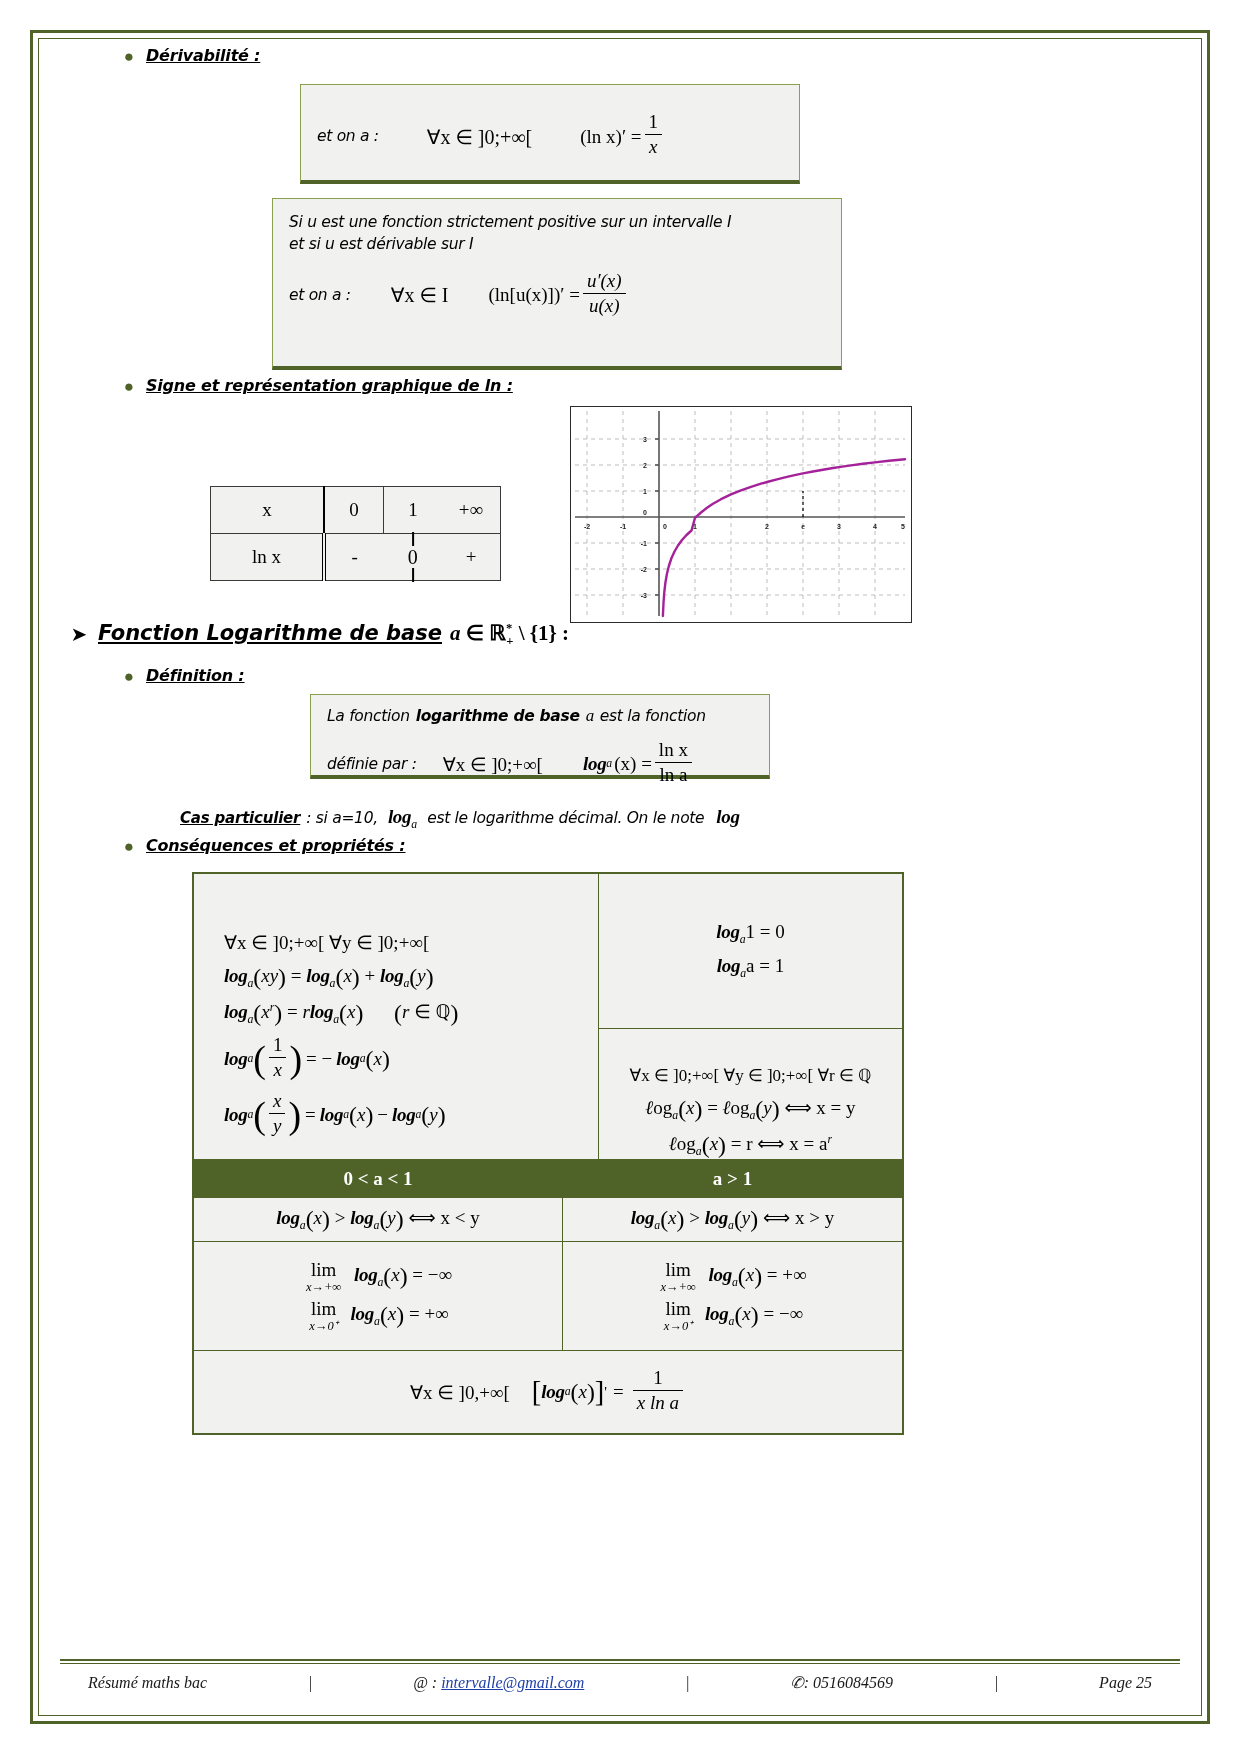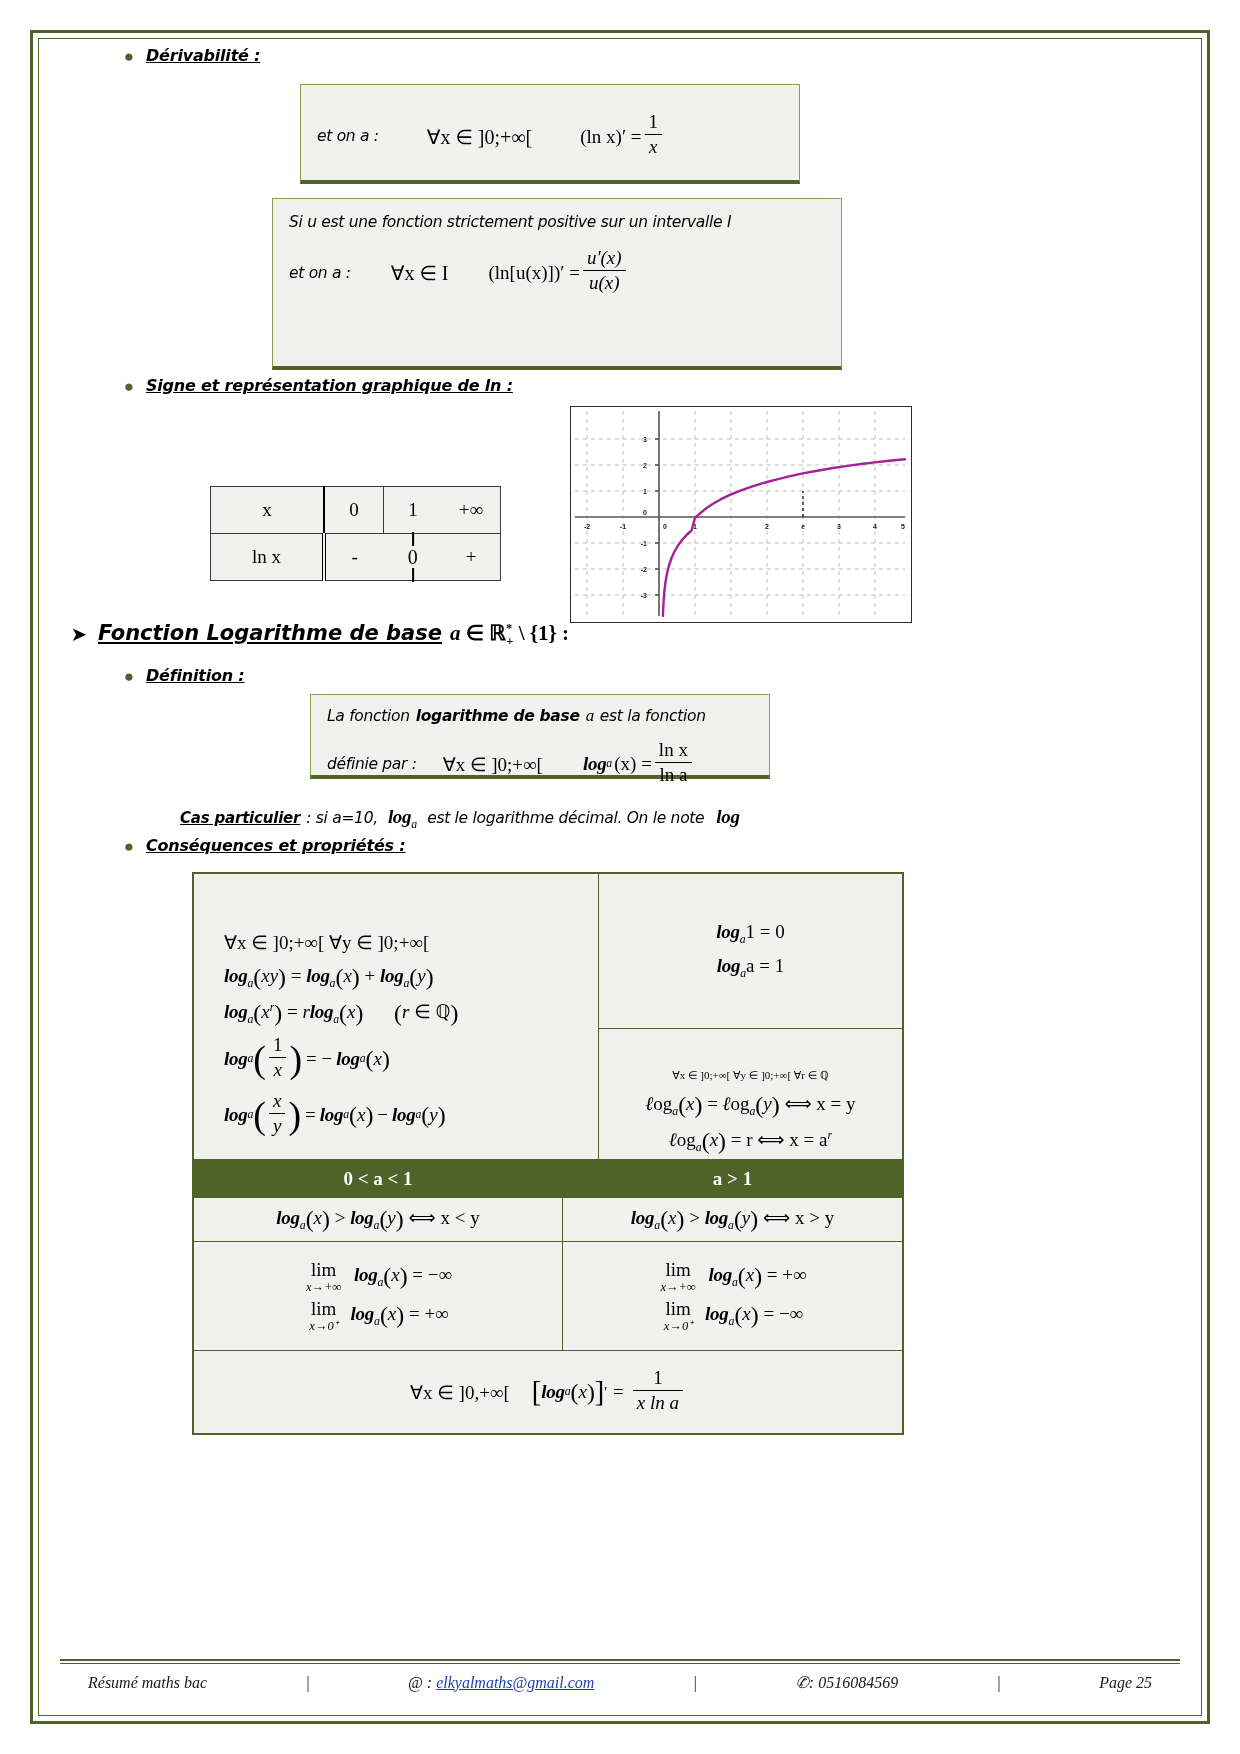--- a/index.html
+++ b/index.html
@@ -269,20 +269,21 @@
               <span class="den">x</span>
             </span>
           </span>
         </div>
       </div>
     </div>
 
     <div class="gbox" style="position:absolute; left:212px; top:152px; width:570px; height:172px;">
       <div class="gbox-inner" style="padding-top:12px;">
         <div class="btext">Si  u est une fonction strictement positive sur un intervalle I</div>
+        <div class="btext">et si u est dérivable sur I</div>
         <div style="display:flex; align-items:center; gap:40px; margin-top:16px;">
           <span class="btext">et on a :</span>
           <span class="m mr" style="font-size:20px;">∀x ∈ I</span>
           <span class="m" style="display:inline-flex; align-items:center;">
             <span class="mr">(ln[u(x)])′ =</span>
             <span class="frac">
               <span class="num">u′(x)</span>
               <span class="den">u(x)</span>
             </span>
           </span>
@@ -489,21 +490,21 @@
           <div class="m" style="margin-bottom:8px;">
             <span class="logb">log</span><span class="sub">a</span><span class="mr">1 = 0</span>
           </div>
           <div class="m">
             <span class="logb">log</span><span class="sub">a</span><span class="mr">a = 1</span>
           </div>
         </td>
       </tr>
       <tr>
         <td style="height:146px;">
-          <div class="m mr" style="font-size:11px; margin-bottom:10px;">∀x ∈ ]0;+∞[   ∀y ∈ ]0;+∞[   ∀r ∈ ℚ</div>
+          <div class="m mr" style="font-size:17px; margin-bottom:10px;">∀x ∈ ]0;+∞[   ∀y ∈ ]0;+∞[   ∀r ∈ ℚ</div>
           <div class="m" style="margin-bottom:9px;">
             <span class="logb">ℓ</span><span class="mr">og</span><span class="sub">a</span><span class="paren">(</span>x<span class="paren">)</span>
             <span class="mr">=</span> <span class="logb">ℓ</span><span class="mr">og</span><span class="sub">a</span><span class="paren">(</span>y<span class="paren">)</span>
             <span class="mr">⟺ x = y</span>
           </div>
           <div class="m">
             <span class="logb">ℓ</span><span class="mr">og</span><span class="sub">a</span><span class="paren">(</span>x<span class="paren">)</span>
             <span class="mr">= r ⟺ x = a</span><span class="sup">r</span>
           </div>
         </td>
@@ -592,21 +593,21 @@
   </div>
 
   <div id="footer">
     <div class="foot-rule-top"></div>
     <div class="foot-rule-bot"></div>
     <div class="foot-row">
       <span>Résumé maths bac</span>
       <span class="sep">|</span>
       <span>
         <span>@ :</span>
-        <span class="mail">elkyalmaths@gmail.com</span>
+        <span class="mail">intervalle@gmail.com</span>
       </span>
       <span class="sep">|</span>
       <span>
         <span>✆</span><span>: 0516084569</span>
       </span>
       <span class="sep">|</span>
       <span>Page 25</span>
     </div>
   </div>
 </div>

